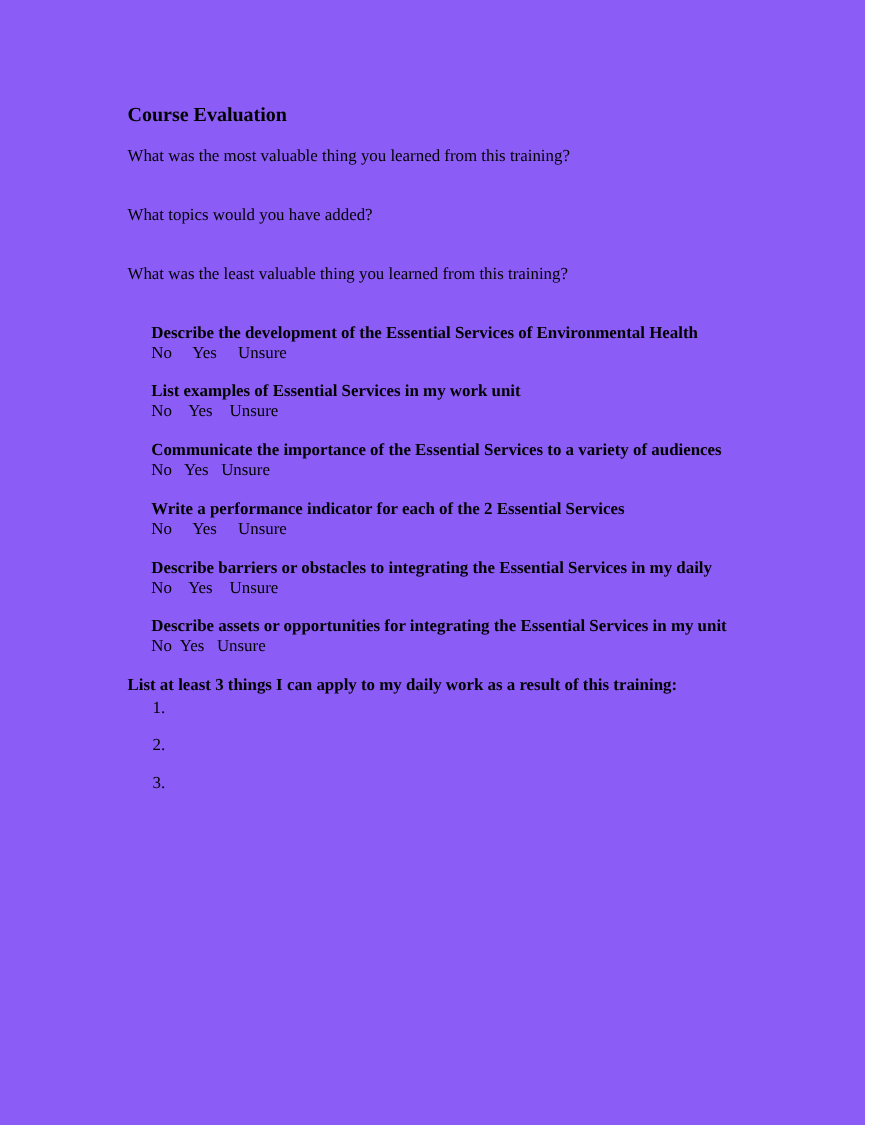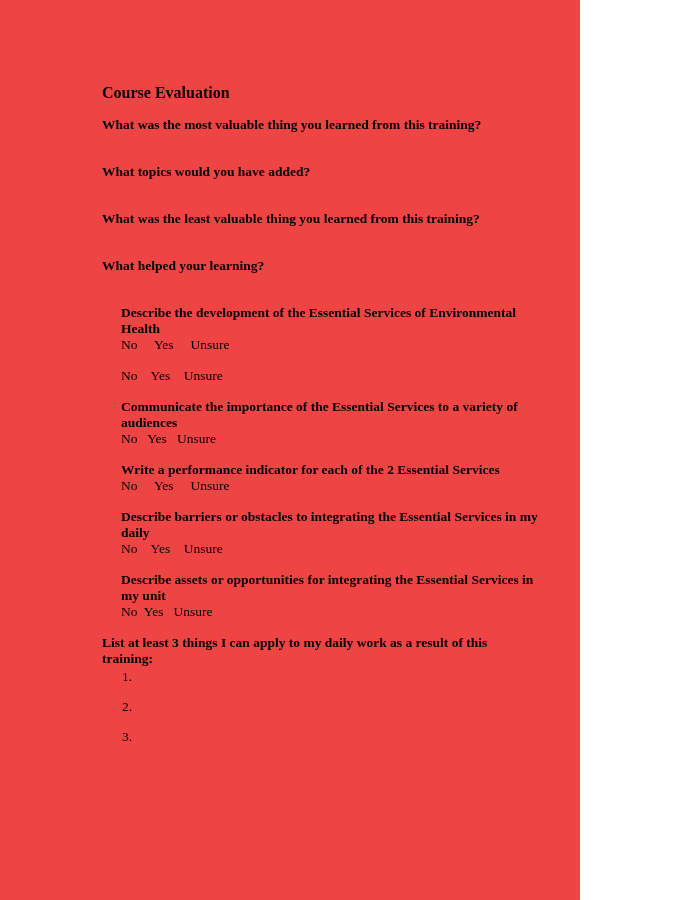--- a/index.html
+++ b/index.html
@@ -2,39 +2,39 @@
 <html><head>
 <meta charset="utf-8">
 <style>
   html, body {
     margin: 0;
     padding: 0;
     background: #ffffff;
   }
   .page {
     position: relative;
-    width: 580px;
+    width: 692px;
     height: 900px;
     box-sizing: border-box;
     padding: 84px 40px 0 102px;
-    background: #ef4444;
+    background: #8b5cf6;
     color: #000000;
     font-family: "Liberation Serif", "DejaVu Serif", serif;
     font-size: 13.5px;
     line-height: 16px;
     overflow: hidden;
   }
   .doc-title {
     font-size: 16px;
     line-height: 18px;
     font-weight: bold;
     margin: 0 0 15px 0;
   }
   .question {
-    font-weight: bold;
+    font-weight: normal;
     margin: 0 0 31px 0;
   }
   .skills-intro {
     font-weight: bold;
     margin: 0 0 17px 0;
   }
   .skill {
     margin: 0 0 15px 19px;
   }
   .skill .statement {
@@ -58,29 +58,29 @@
 </head>
 <body>
 
 <div class="page">
 
   <h1 class="doc-title">Course Evaluation</h1>
 
   <p class="question">What was the most valuable thing you learned from this training?</p>
   <p class="question">What topics would you have added?</p>
   <p class="question">What was the least valuable thing you learned from this training?</p>
-  <p class="question">What helped your learning?</p>
 
 
   <div class="skill">
     <p class="statement">Describe the development of the Essential Services of Environmental Health</p>
     <p class="options"><span>No</span>     <span>Yes</span>     <span>Unsure</span></p>
   </div>
 
   <div class="skill">
+    <p class="statement">List examples of Essential Services in my work unit</p>
     <p class="options"><span>No</span>    <span>Yes</span>    <span>Unsure</span></p>
   </div>
 
   <div class="skill">
     <p class="statement">Communicate the importance of the Essential Services to a variety of audiences</p>
     <p class="options"><span>No</span>   <span>Yes</span>   <span>Unsure</span></p>
   </div>
 
   <div class="skill">
     <p class="statement">Write a performance indicator for each of the 2 Essential Services</p>

